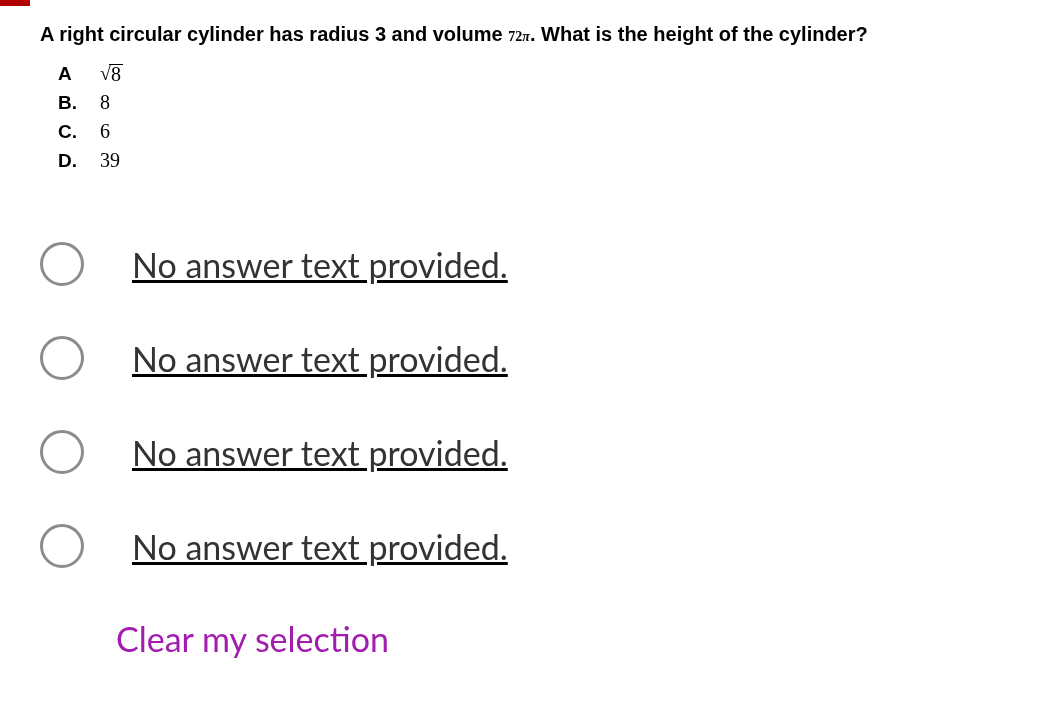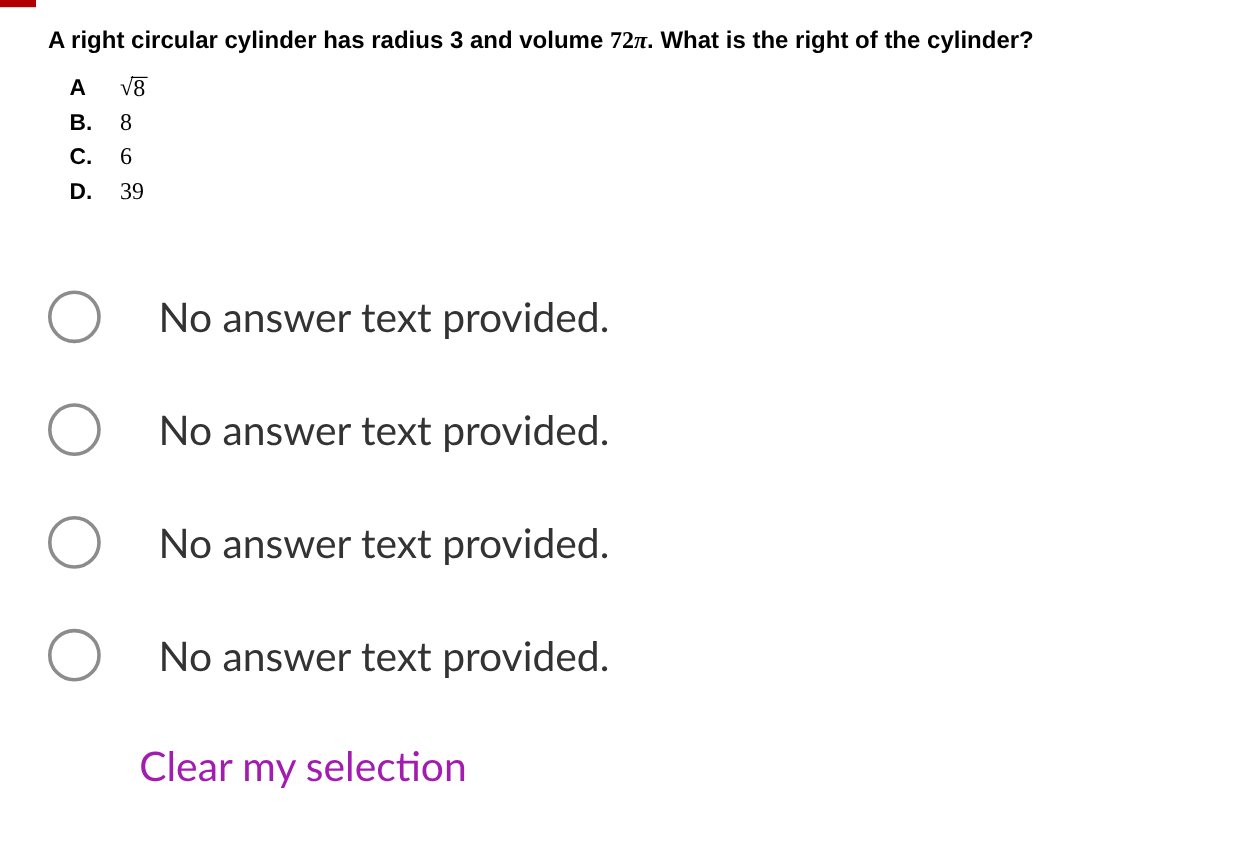--- a/index.html
+++ b/index.html
@@ -24,21 +24,21 @@
   }
   .question-text {
     font-weight: bold;
     font-size: 20px;
     line-height: 1.4;
     color: #000;
     margin-bottom: 14px;
   }
   .question-text .math-72pi {
     font-family: "Times New Roman", serif;
-    font-size: 20px;
+    font-size: 14px;
   }
   .question-text .pi {
     font-style: italic;
   }
   .answer-list {
     margin-left: 18px;
     margin-bottom: 70px;
   }
   .answer-row {
     display: flex;
@@ -64,20 +64,21 @@
     font-size: 20px;
   }
   .sqrt-arg {
     border-top: 1.5px solid #000;
     padding: 0 2px;
     line-height: 0.9;
     margin-left: -2px;
   }
   .options-block {
     margin-top: 40px;
+    text-decoration: underline;
   }
   .option-row {
     display: flex;
     align-items: center;
     gap: 48px;
     margin-bottom: 50px;
   }
   .radio {
     width: 44px;
     height: 44px;
@@ -103,21 +104,21 @@
   }
 </style>
 </head>
 <body>
 
 <div class="container">
   <div class="red-bar"></div>
 
   <div class="question-text">
     <span>A right circular cylinder has radius 3 and volume</span>
-    <span class="math-72pi"><span>72</span><span class="pi">π</span></span><span>. What is the right of the cylinder?</span>
+    <span class="math-72pi"><span>72</span><span class="pi">π</span></span><span>. What is the height of the cylinder?</span>
   </div>
 
   <div class="answer-list">
     <div class="answer-row">
       <span class="answer-label">A</span>
       <span class="answer-value">
         <span class="sqrt-wrap">
           <span class="sqrt-sym">√</span>
           <span class="sqrt-arg">8</span>
         </span>

